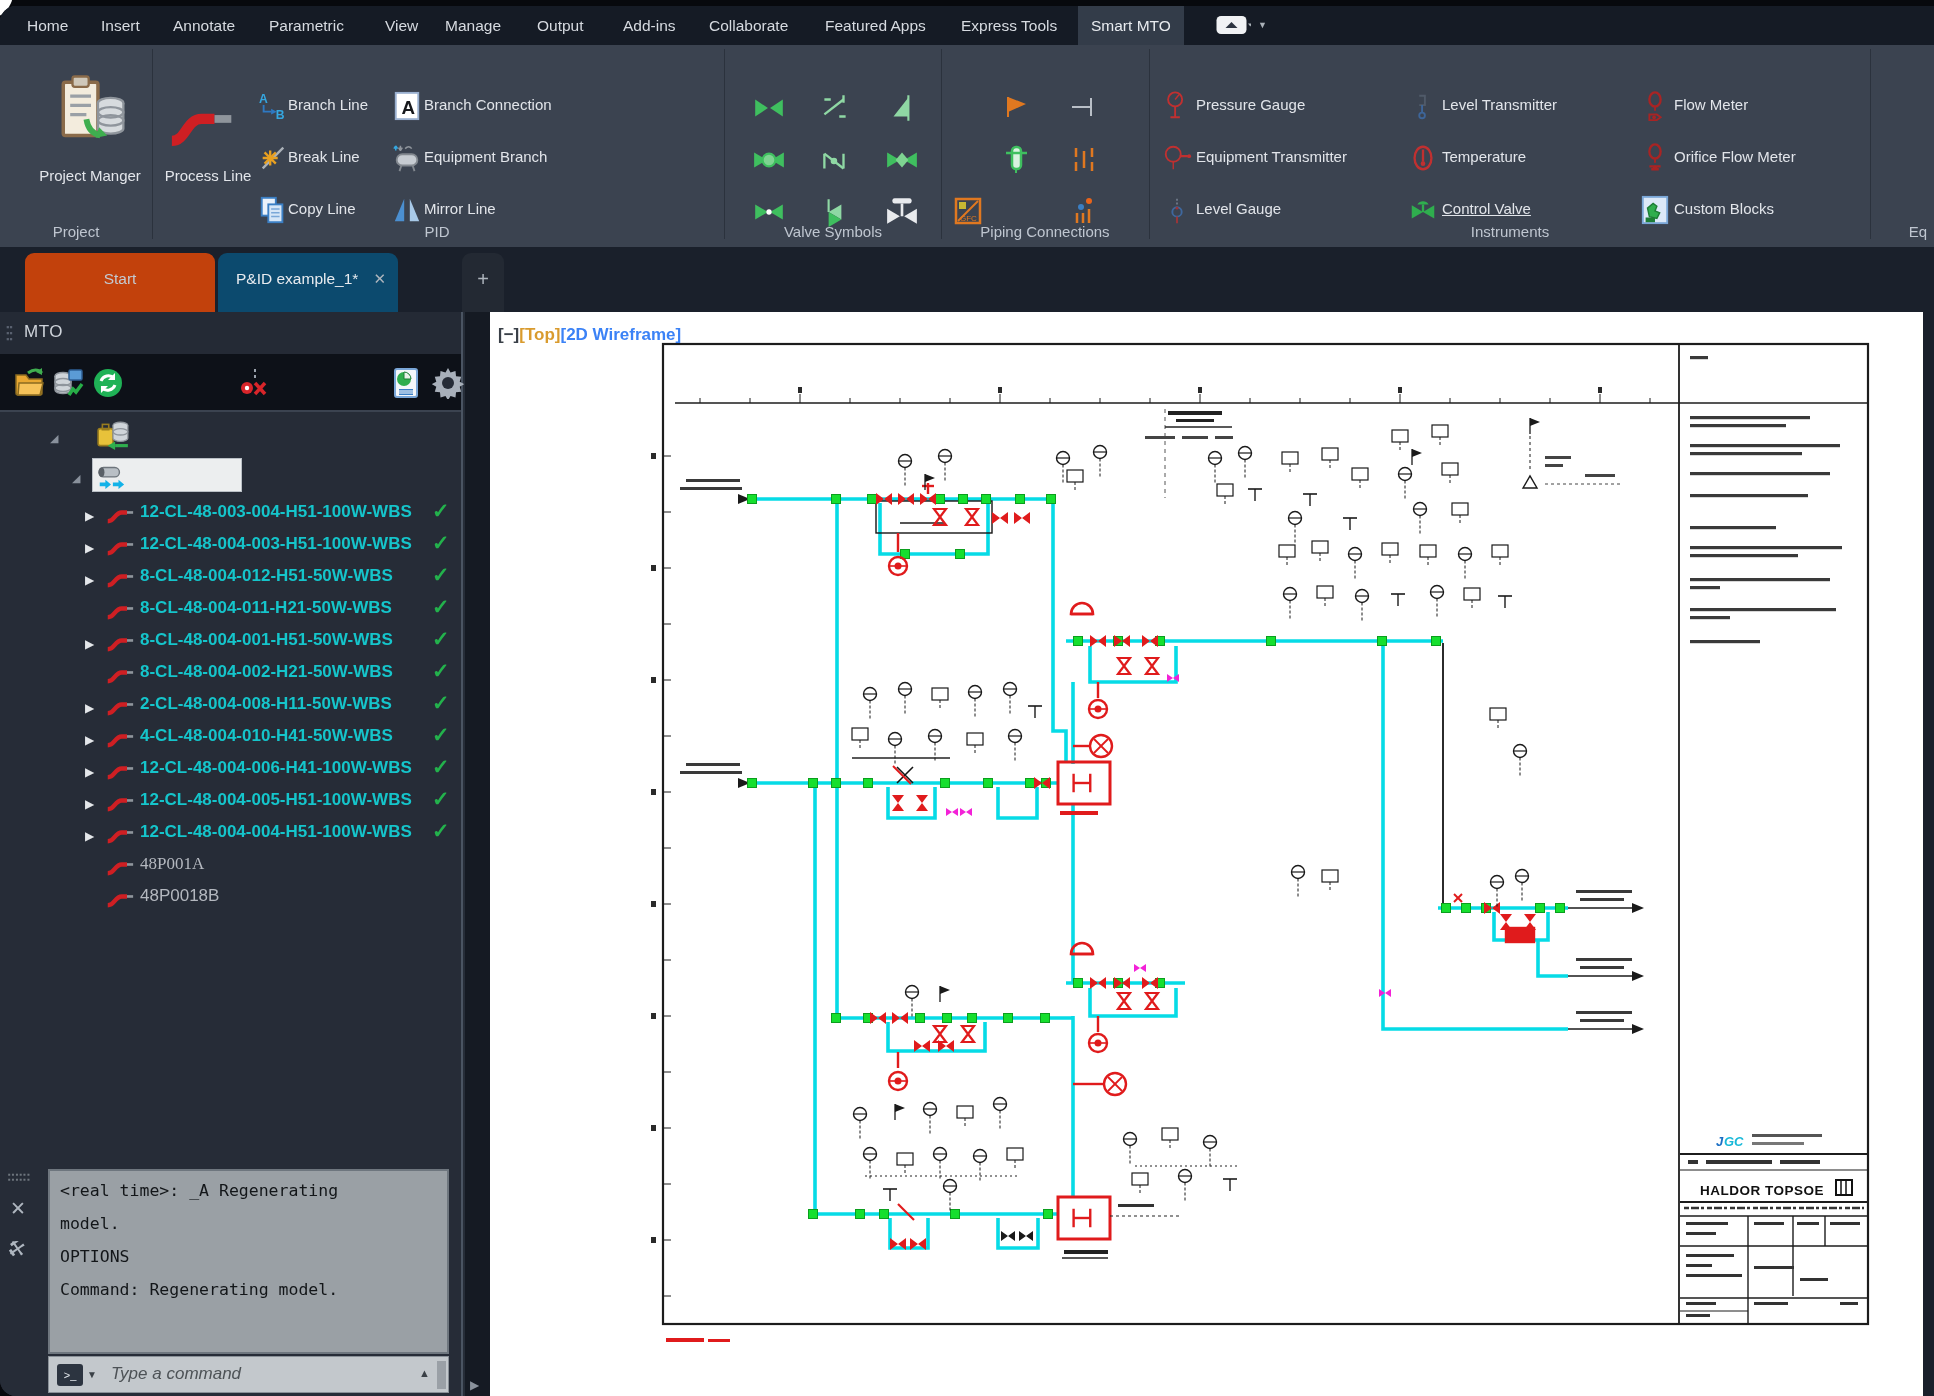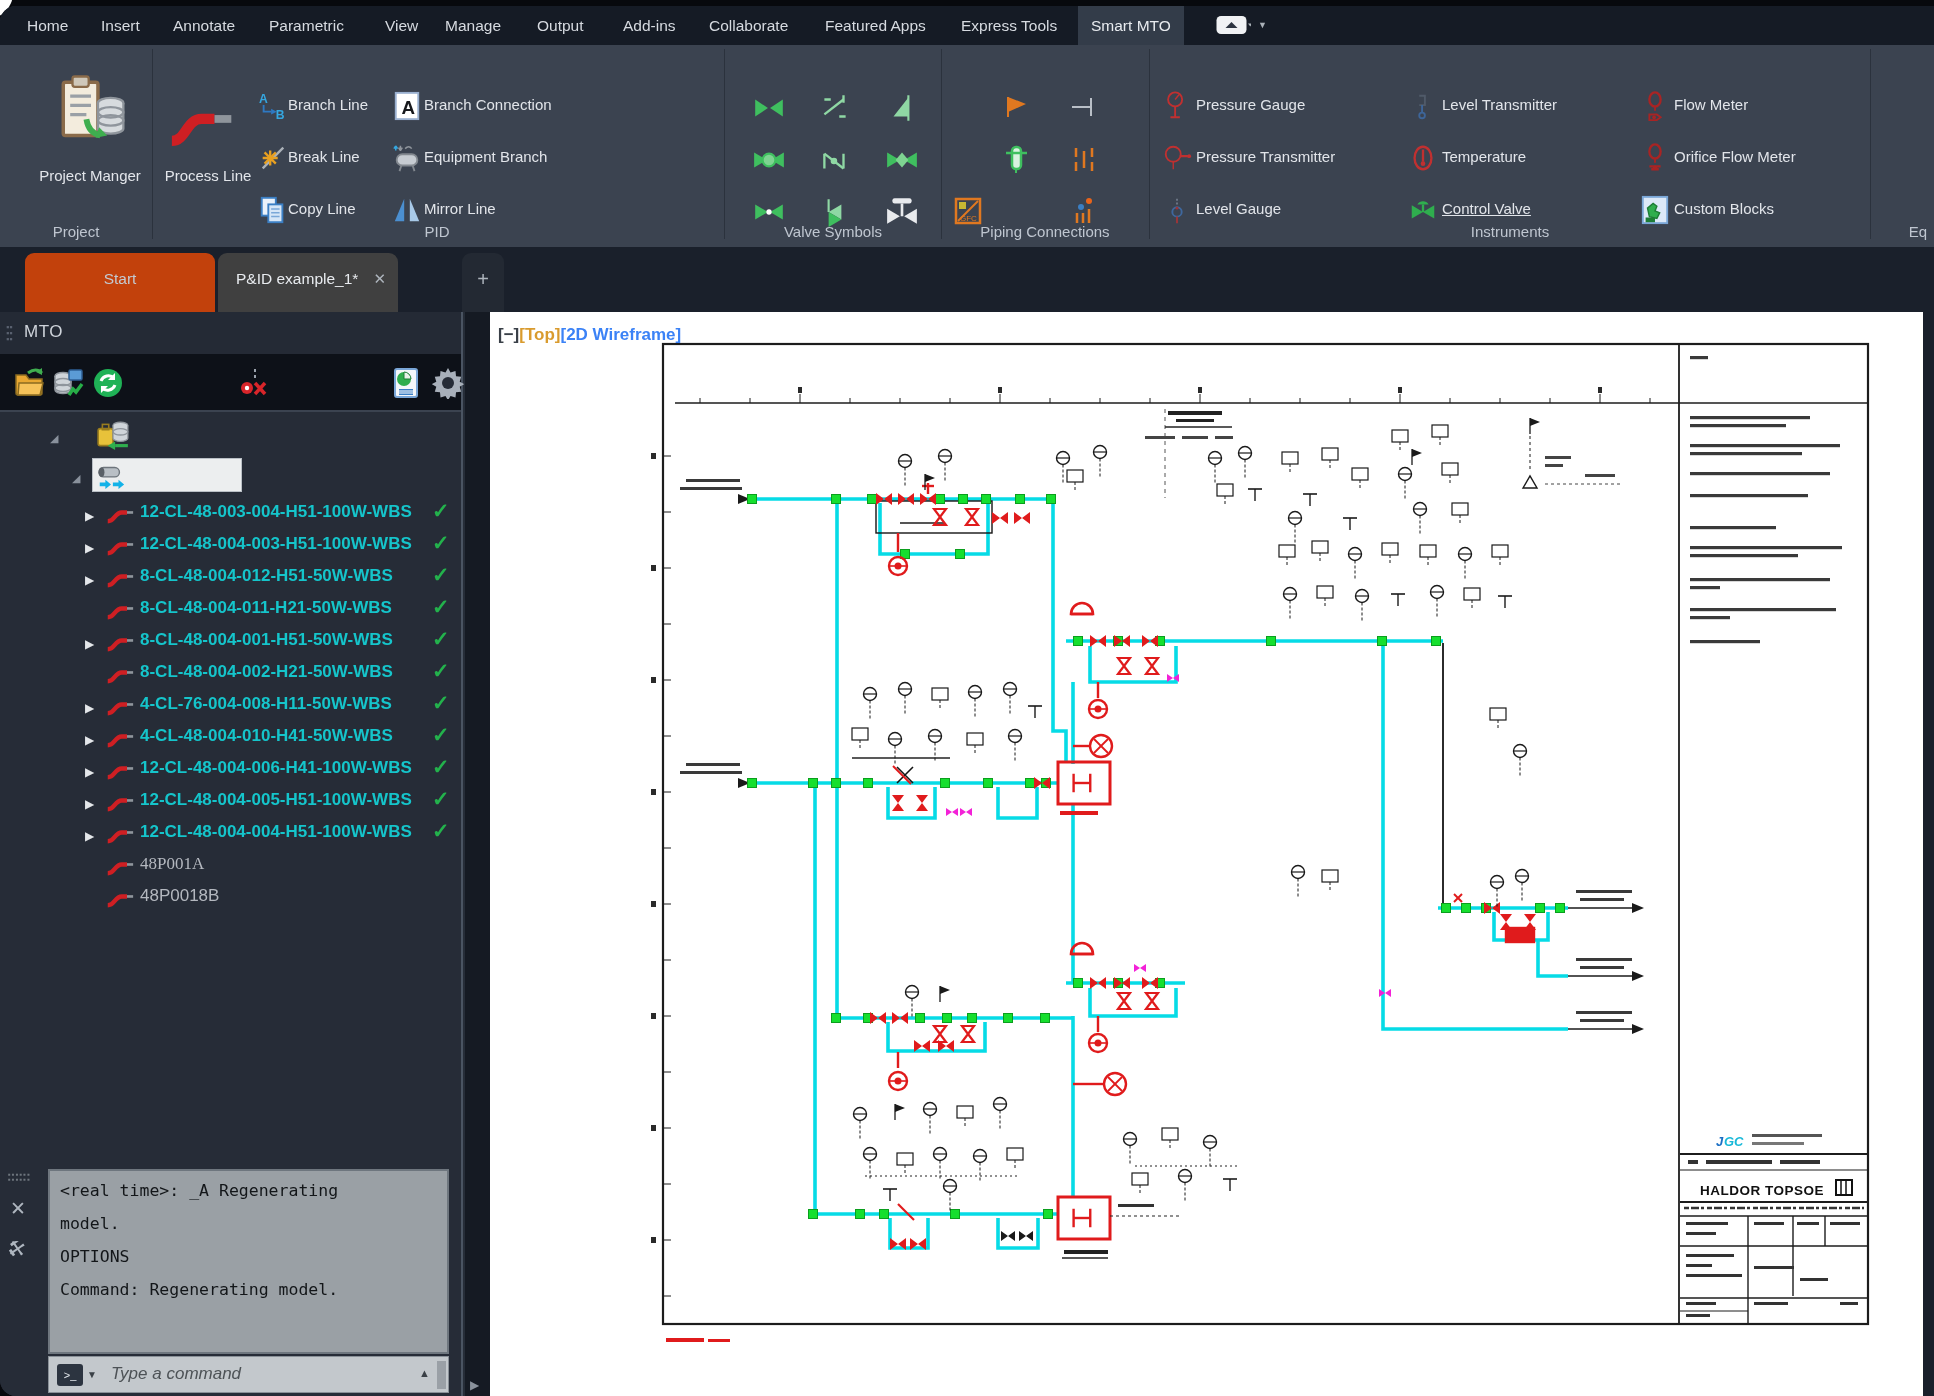--- a/index.html
+++ b/index.html
@@ -238,21 +238,21 @@
           <line x1="14" y1="17" x2="14" y2="28" stroke="#c03030" stroke-width="2"></line>
           <line x1="9" y1="28" x2="19" y2="28" stroke="#c03030" stroke-width="2"></line>
         </svg></div>
           <div class="rbtn-label" style="position:absolute;left:1196px;top:51px;">Pressure Gauge</div>
       <div class="ric" style="left:1162px;top:98px;"><svg width="30" height="30" viewBox="0 0 32 32">
           <circle cx="12" cy="12" r="8" fill="none" stroke="#c03030" stroke-width="2"></circle>
           <line x1="19" y1="14" x2="29" y2="14" stroke="#c03030" stroke-width="2.5"></line>
           <circle cx="29" cy="14" r="2" fill="#c03030"></circle>
           <line x1="12" y1="20" x2="12" y2="28" stroke="#c03030" stroke-width="1.5"></line>
         </svg></div>
-          <div class="rbtn-label" style="position:absolute;left:1196px;top:103px;">Pressure Transmitter</div>
+          <div class="rbtn-label" style="position:absolute;left:1196px;top:103px;">Equipment Transmitter</div>
       <div class="ric" style="left:1162px;top:150px;"><svg width="30" height="30" viewBox="0 0 32 32" opacity="0.75">
           <line x1="16" y1="4" x2="16" y2="12" stroke="#7d8798" stroke-width="2" stroke-dasharray="2 2"></line>
           <circle cx="16" cy="18" r="5" fill="none" stroke="#3f74b8" stroke-width="2"></circle>
           <line x1="16" y1="23" x2="16" y2="30" stroke="#c03030" stroke-width="2"></line>
           <circle cx="16" cy="14" r="1.5" fill="#c03030"></circle>
         </svg></div>
           <div class="rbtn-label" style="position:absolute;left:1196px;top:155px;">Level Gauge</div>
       <div class="ric" style="left:1408px;top:46px;"><svg width="30" height="30" viewBox="0 0 32 32" opacity="0.7">
           <path d="M12 5 h6 v10 h-6" fill="none" stroke="#5a6574" stroke-width="2"></path>
           <path d="M15 15 v8" stroke="#3f74b8" stroke-width="2"></path>
@@ -288,21 +288,21 @@
           <div class="rbtn-label" style="position:absolute;left:1674px;top:103px;">Orifice Flow Meter</div>
       <div class="ric" style="left:1640px;top:150px;"><svg width="30" height="30" viewBox="0 0 32 32">
           <rect x="3" y="2" width="26" height="28" fill="#dce9f8" stroke="#7aa7d8" stroke-width="2"></rect>
           <path d="M8 14 l6 -5 4 3 -2 5 5 2 -3 6 -8 -2 z" fill="#2fae4e" stroke="#1d7d36" stroke-width="1.5"></path>
           <rect x="6" y="24" width="10" height="5" fill="#1d7d36"></rect>
         </svg></div>
           <div class="rbtn-label" style="position:absolute;left:1674px;top:155px;">Custom Blocks</div>
     </div>
   <div id="tabbar">
       <div class="dtab" style="left:25px;width:190px;background:#c2410c;color:#c4cad2;text-align:center;"><span class="lbl">Start</span></div>
-      <div class="dtab" style="left:218px;width:180px;background:#404040;color:#e8ebef;">
+      <div class="dtab" style="left:218px;width:180px;background:#0c4a6e;color:#e8ebef;">
         <span class="lbl" style="position:absolute;left:18px;">P&amp;ID example_1*</span>
         <span style="position:absolute;right:12px;top:17px;color:#aeb5bd;font-size:15px;">✕</span>
       </div>
       <div class="dtab" style="left:462px;width:42px;background:#232933;color:#aeb5bd;text-align:center;"><span class="lbl" style="font-size:20px;">+</span></div>
     </div>
   <div id="panel">
     <div id="panel-header">
       <div style="position:absolute;left:6px;top:12px;width:12px;height:18px;color:#5a6270;font-size:9px;line-height:6px;">▪▪<br>▪▪<br>▪▪</div>
       <div id="panel-title">MTO</div>
     </div>
@@ -417,21 +417,21 @@
             <path d="M2 15 C10 15 10 5 18 5 L24 5" fill="none" stroke="#cf1f23" stroke-width="5"></path>
             <line x1="24" y1="5" x2="31" y2="5" stroke="#8f959c" stroke-width="3"></line>
           </svg></div>
         <div class="trow titem-label" style="left:140px;top:248px;">8-CL-48-004-002-H21-50W-WBS</div>
         <div class="trow tcheck" style="left:432px;top:245px;">✓</div>
         <div class="trow tarrow" style="left:85px;top:287px;">▶</div>
         <div class="trow" style="left:106px;top:286px;"><svg width="28" height="16.8" viewBox="0 0 32 19">
             <path d="M2 15 C10 15 10 5 18 5 L24 5" fill="none" stroke="#cf1f23" stroke-width="5"></path>
             <line x1="24" y1="5" x2="31" y2="5" stroke="#8f959c" stroke-width="3"></line>
           </svg></div>
-        <div class="trow titem-label" style="left:140px;top:280px;">4-CL-76-004-008-H11-50W-WBS</div>
+        <div class="trow titem-label" style="left:140px;top:280px;">2-CL-48-004-008-H11-50W-WBS</div>
         <div class="trow tcheck" style="left:432px;top:277px;">✓</div>
         <div class="trow tarrow" style="left:85px;top:319px;">▶</div>
         <div class="trow" style="left:106px;top:318px;"><svg width="28" height="16.8" viewBox="0 0 32 19">
             <path d="M2 15 C10 15 10 5 18 5 L24 5" fill="none" stroke="#cf1f23" stroke-width="5"></path>
             <line x1="24" y1="5" x2="31" y2="5" stroke="#8f959c" stroke-width="3"></line>
           </svg></div>
         <div class="trow titem-label" style="left:140px;top:312px;">4-CL-48-004-010-H41-50W-WBS</div>
         <div class="trow tcheck" style="left:432px;top:309px;">✓</div>
         <div class="trow tarrow" style="left:85px;top:351px;">▶</div>
         <div class="trow" style="left:106px;top:350px;"><svg width="28" height="16.8" viewBox="0 0 32 19">

